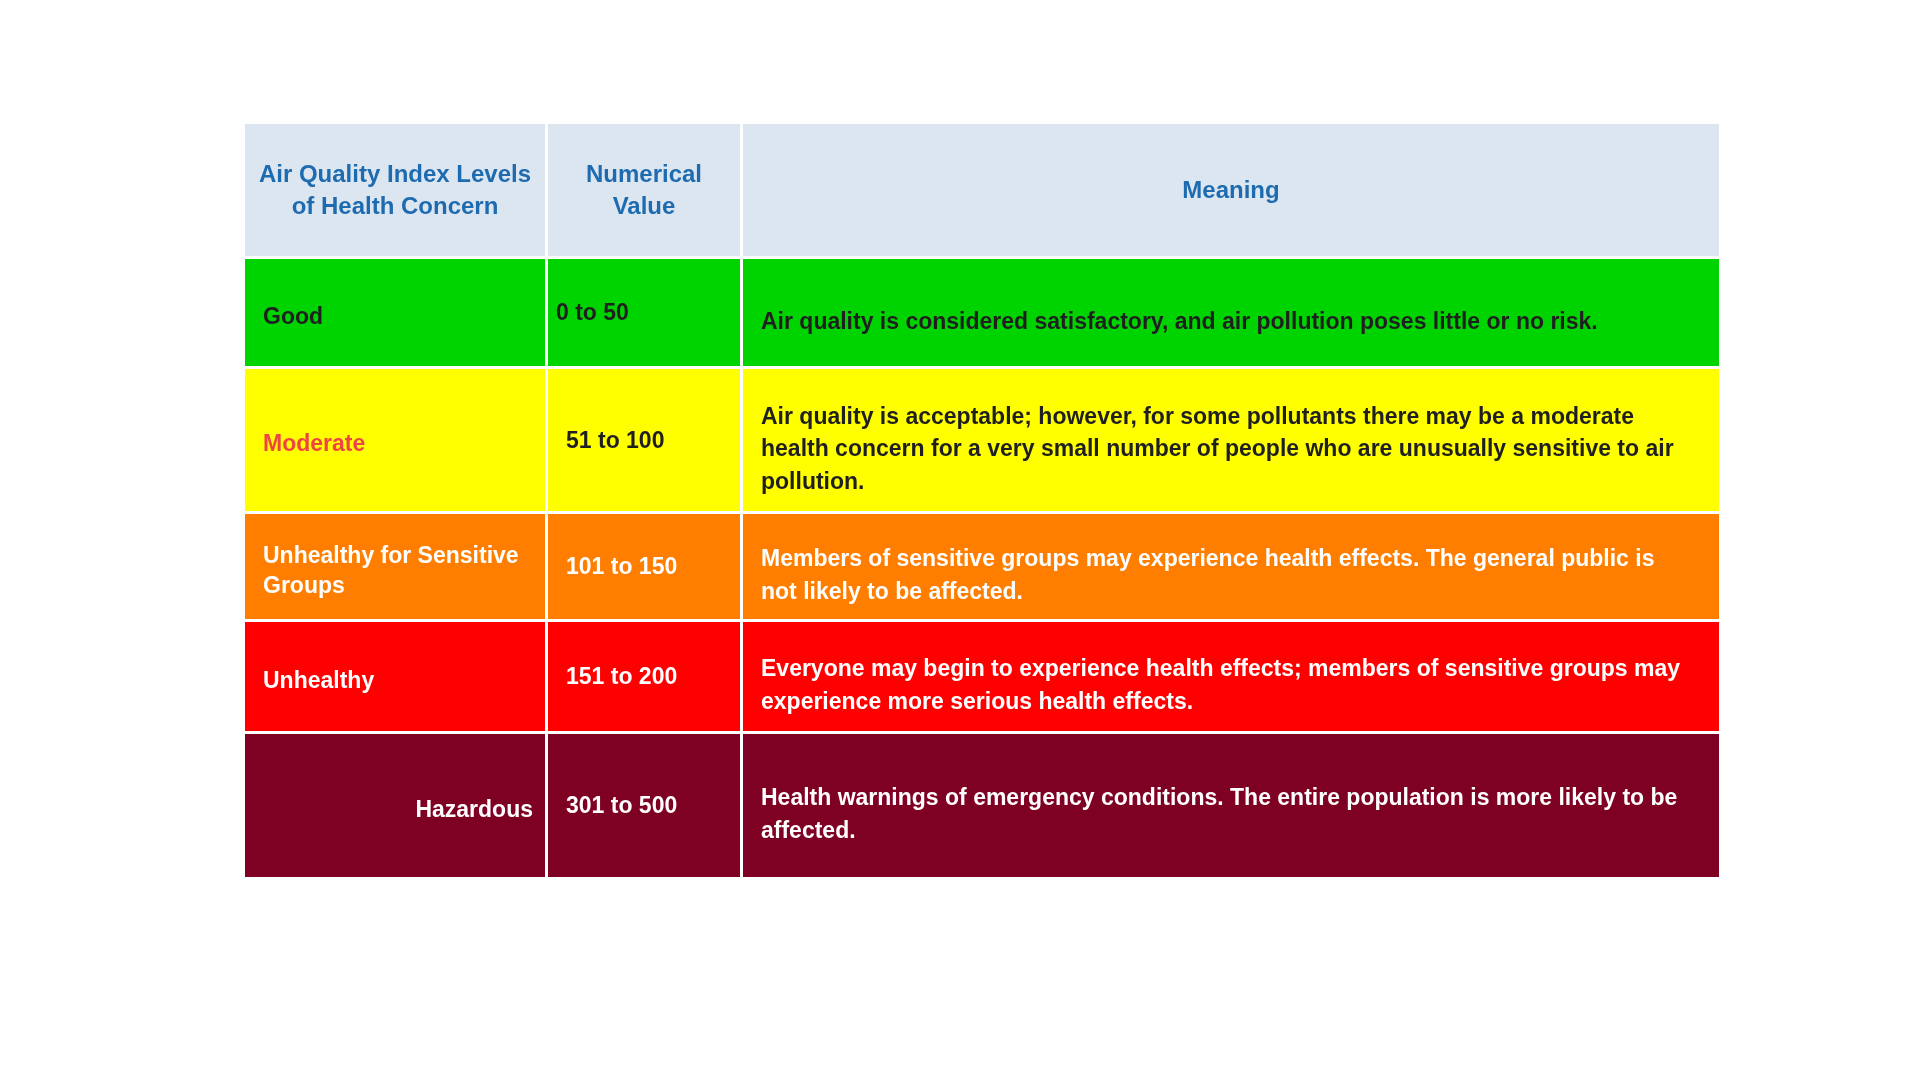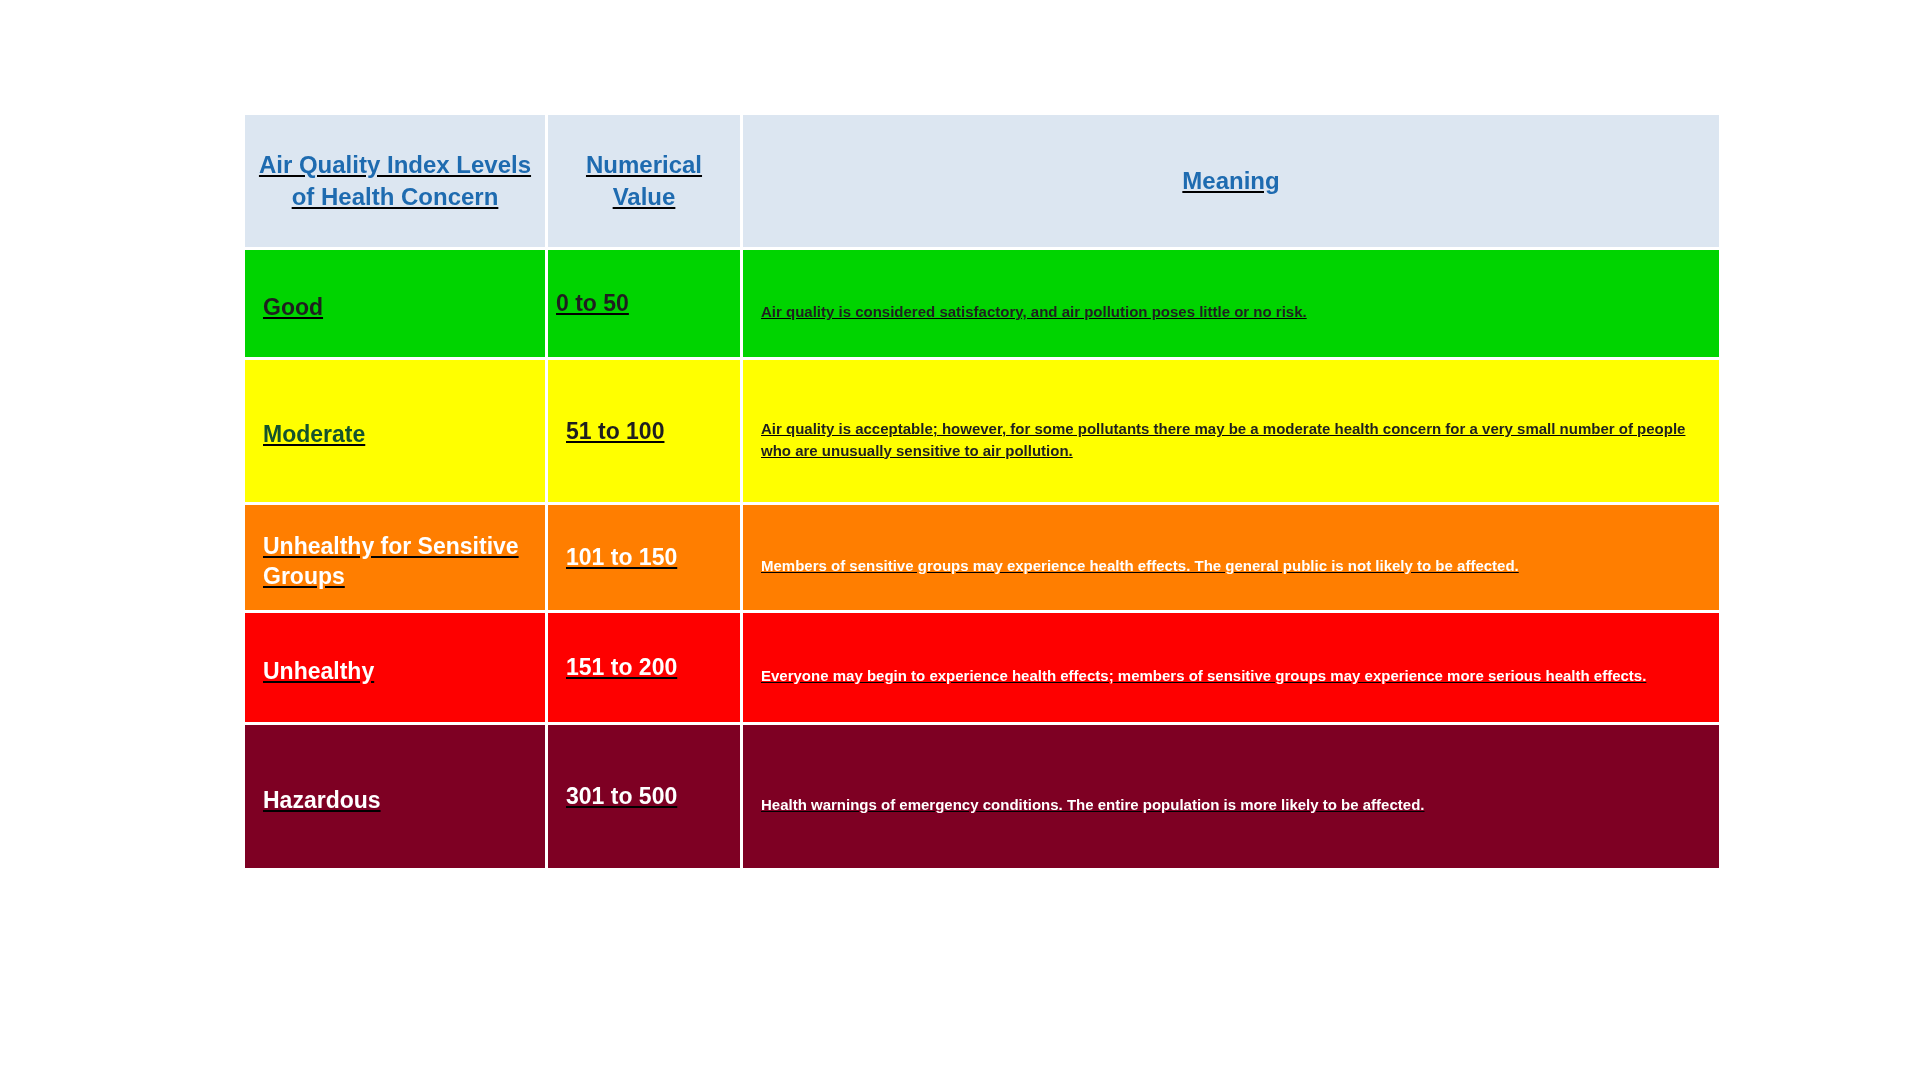--- a/index.html
+++ b/index.html
@@ -7,26 +7,25 @@
     padding: 0;
     background: #ffffff;
     width: 1920px;
     height: 1080px;
     overflow: hidden;
     font-family: "Liberation Sans", "DejaVu Sans", sans-serif;
   }
   .aqi-table {
     position: absolute;
     left: 242px;
-    top: 112px;
+    top: 121px;
     border-collapse: separate;
     border-spacing: 3px;
     background: #ffffff;
     table-layout: fixed;
-    text-decoration: underline;
   }
   .aqi-table td, .aqi-table th {
     box-sizing: border-box;
     vertical-align: middle;
     font-weight: 700;
   }
   col.c-level   { width: 300px; }
   col.c-range   { width: 192px; }
   col.c-meaning { width: 976px; }
 
@@ -55,21 +54,21 @@
     padding: 8px 12px 0 18px;
     line-height: 1.3;
   }
   td.range-cell {
     font-size: 23px;
     text-align: left;
     padding: 0 8px 0 18px;
     white-space: nowrap;
   }
   td.meaning-cell {
-    font-size: 15px;
+    font-size: 23px;
     text-align: left;
     padding: 17px 30px 0 18px;
     line-height: 1.42;
   }
 </style>
 </head>
 <body>
 
 <table class="aqi-table">
   <colgroup>
@@ -84,37 +83,37 @@
     <th>Meaning</th>
   </tr>
 
   <tr class="r0">
     <td class="level-cell" style="background: rgb(0, 212, 0); color: rgb(31, 31, 31);">Good</td>
     <td class="range-cell" style="background: rgb(0, 212, 0); color: rgb(31, 31, 31); padding-left: 8px;">0 to 50</td>
     <td class="meaning-cell" style="background: rgb(0, 212, 0); color: rgb(31, 31, 31);">Air quality is considered satisfactory, and air pollution poses little or no risk.</td>
   </tr>
 
   <tr class="r1">
-    <td class="level-cell" style="background: rgb(255, 255, 0); color: #14532d;">Moderate</td>
+    <td class="level-cell" style="background: rgb(255, 255, 0); color: #ef4444;">Moderate</td>
     <td class="range-cell" style="background: rgb(255, 255, 0); color: rgb(31, 31, 31);">51 to 100</td>
     <td class="meaning-cell" style="background: rgb(255, 255, 0); color: rgb(31, 31, 31);">Air quality is acceptable; however, for some pollutants there may be a moderate health concern for a very small number of people who are unusually sensitive to air pollution.</td>
   </tr>
 
   <tr class="r2">
     <td class="level-cell" style="background: rgb(255, 126, 0); color: rgb(255, 255, 255);">Unhealthy for Sensitive Groups</td>
     <td class="range-cell" style="background: rgb(255, 126, 0); color: rgb(255, 255, 255);">101 to 150</td>
     <td class="meaning-cell" style="background: rgb(255, 126, 0); color: rgb(255, 255, 255); margin-left: 39px;">Members of sensitive groups may experience health effects. The general public is not likely to be affected.</td>
   </tr>
 
   <tr class="r3">
     <td class="level-cell" style="background: rgb(254, 0, 0); color: rgb(255, 255, 255); margin-top: 44px;">Unhealthy</td>
     <td class="range-cell" style="background: rgb(254, 0, 0); color: rgb(255, 255, 255);">151 to 200</td>
     <td class="meaning-cell" style="background: rgb(254, 0, 0); color: rgb(255, 255, 255);">Everyone may begin to experience health effects; members of sensitive groups may experience more serious health effects.</td>
   </tr>
 
 
   <tr class="r5">
-    <td class="level-cell" style="background: rgb(126, 0, 35); color: rgb(255, 255, 255);">Hazardous</td>
+    <td class="level-cell" style="background: rgb(126, 0, 35); color: rgb(255, 255, 255); text-align: right;">Hazardous</td>
     <td class="range-cell" style="background: rgb(126, 0, 35); color: rgb(255, 255, 255);">301 to 500</td>
     <td class="meaning-cell" style="background: rgb(126, 0, 35); color: rgb(255, 255, 255);">Health warnings of emergency conditions. The entire population is more likely to be affected.</td>
   </tr>
 </tbody>
   </table>
 
 </body></html>

